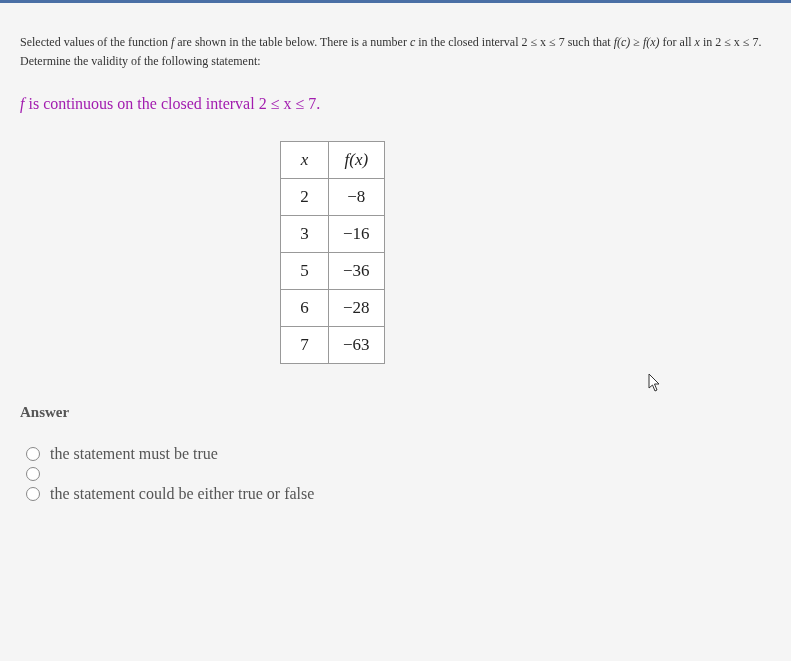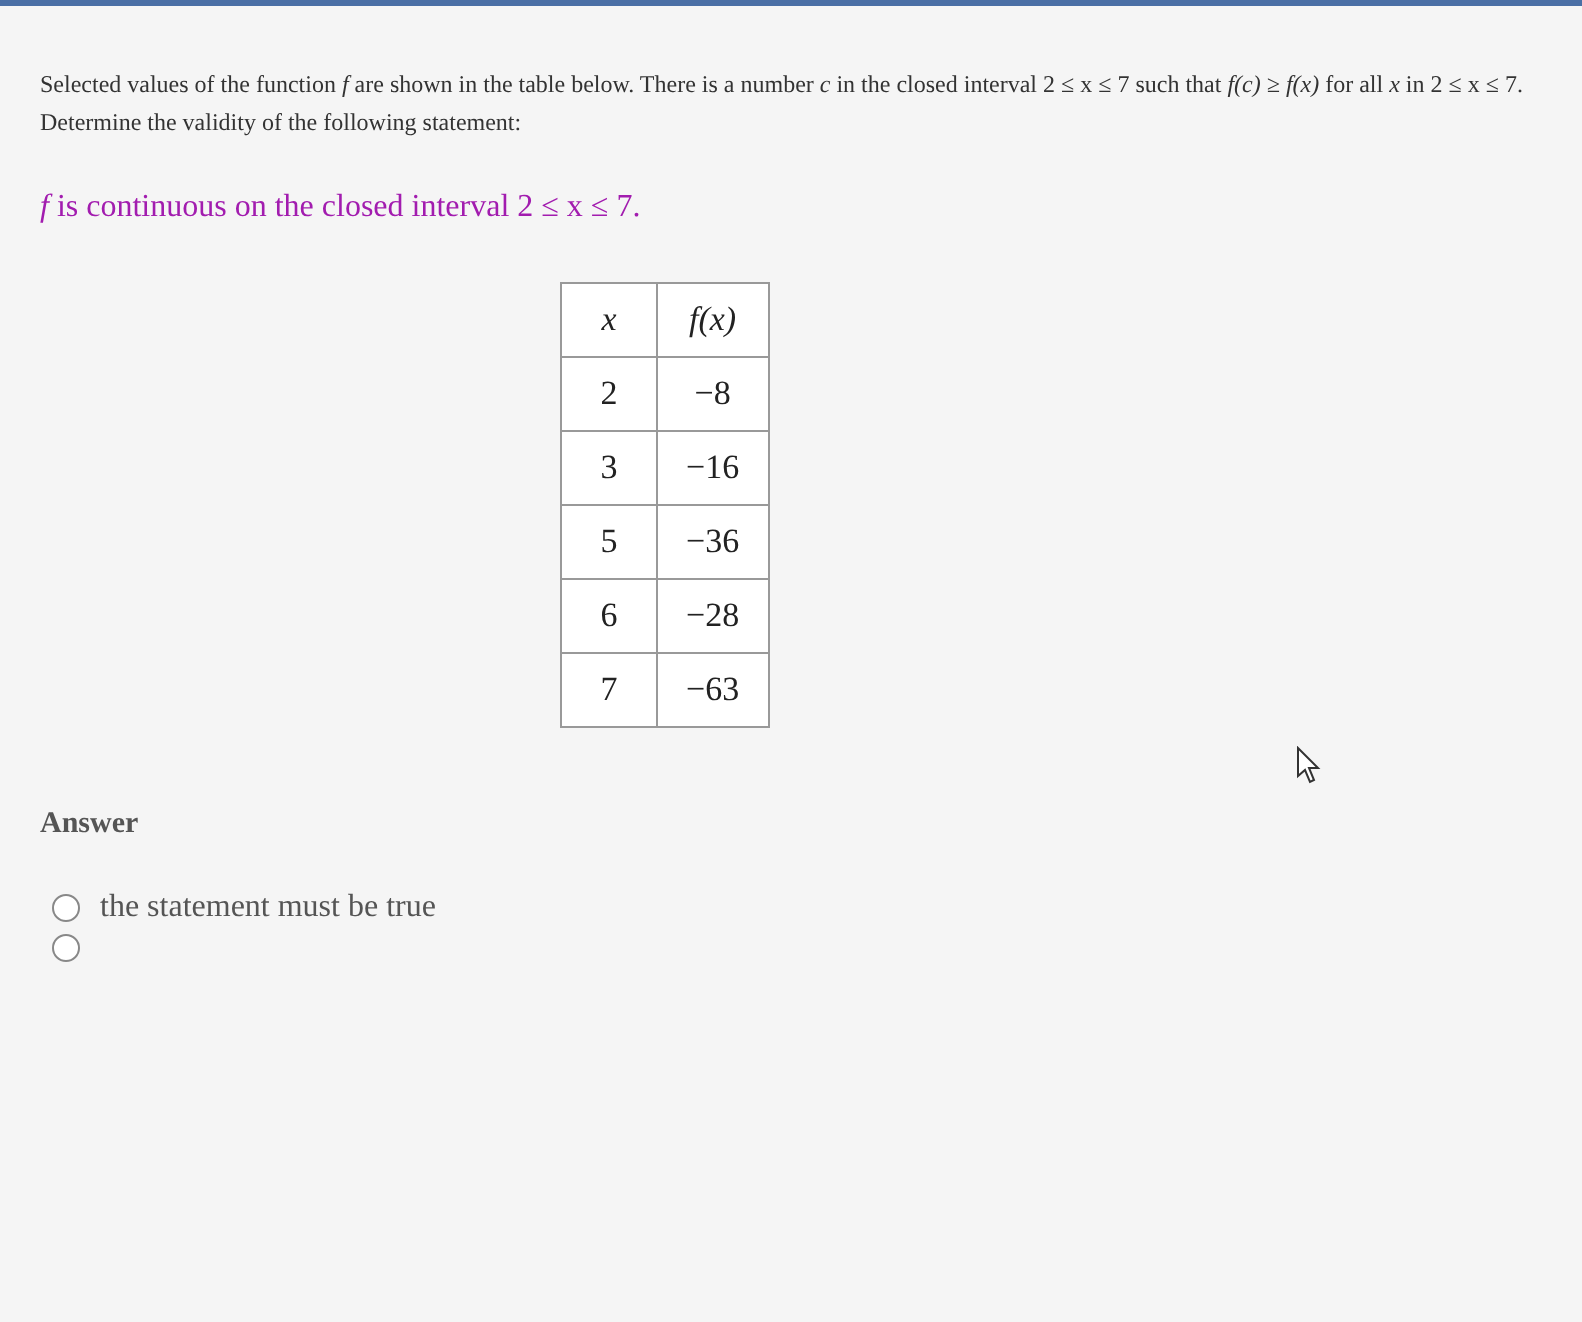--- a/index.html
+++ b/index.html
@@ -147,18 +147,22 @@
 
 <div class="options-row">
   <div class="options">
     <label class="option">
       <span class="radio"></span>
       <span>the statement must be true</span>
     </label>
     <label class="option">
       <span class="radio"></span>
     </label>
+    <label class="option">
+      <span class="radio"></span>
+      <span>the statement could be either true or false</span>
+    </label>
   </div>
 </div>
 
 <svg class="cursor" width="16" height="20" viewBox="0 0 16 20">
   <path d="M1 1 L1 15 L4.5 12 L7 18 L9 17 L6.5 11 L11 11 Z" fill="#fff" stroke="#333" stroke-width="1"></path>
 </svg>
 
 </body></html>

